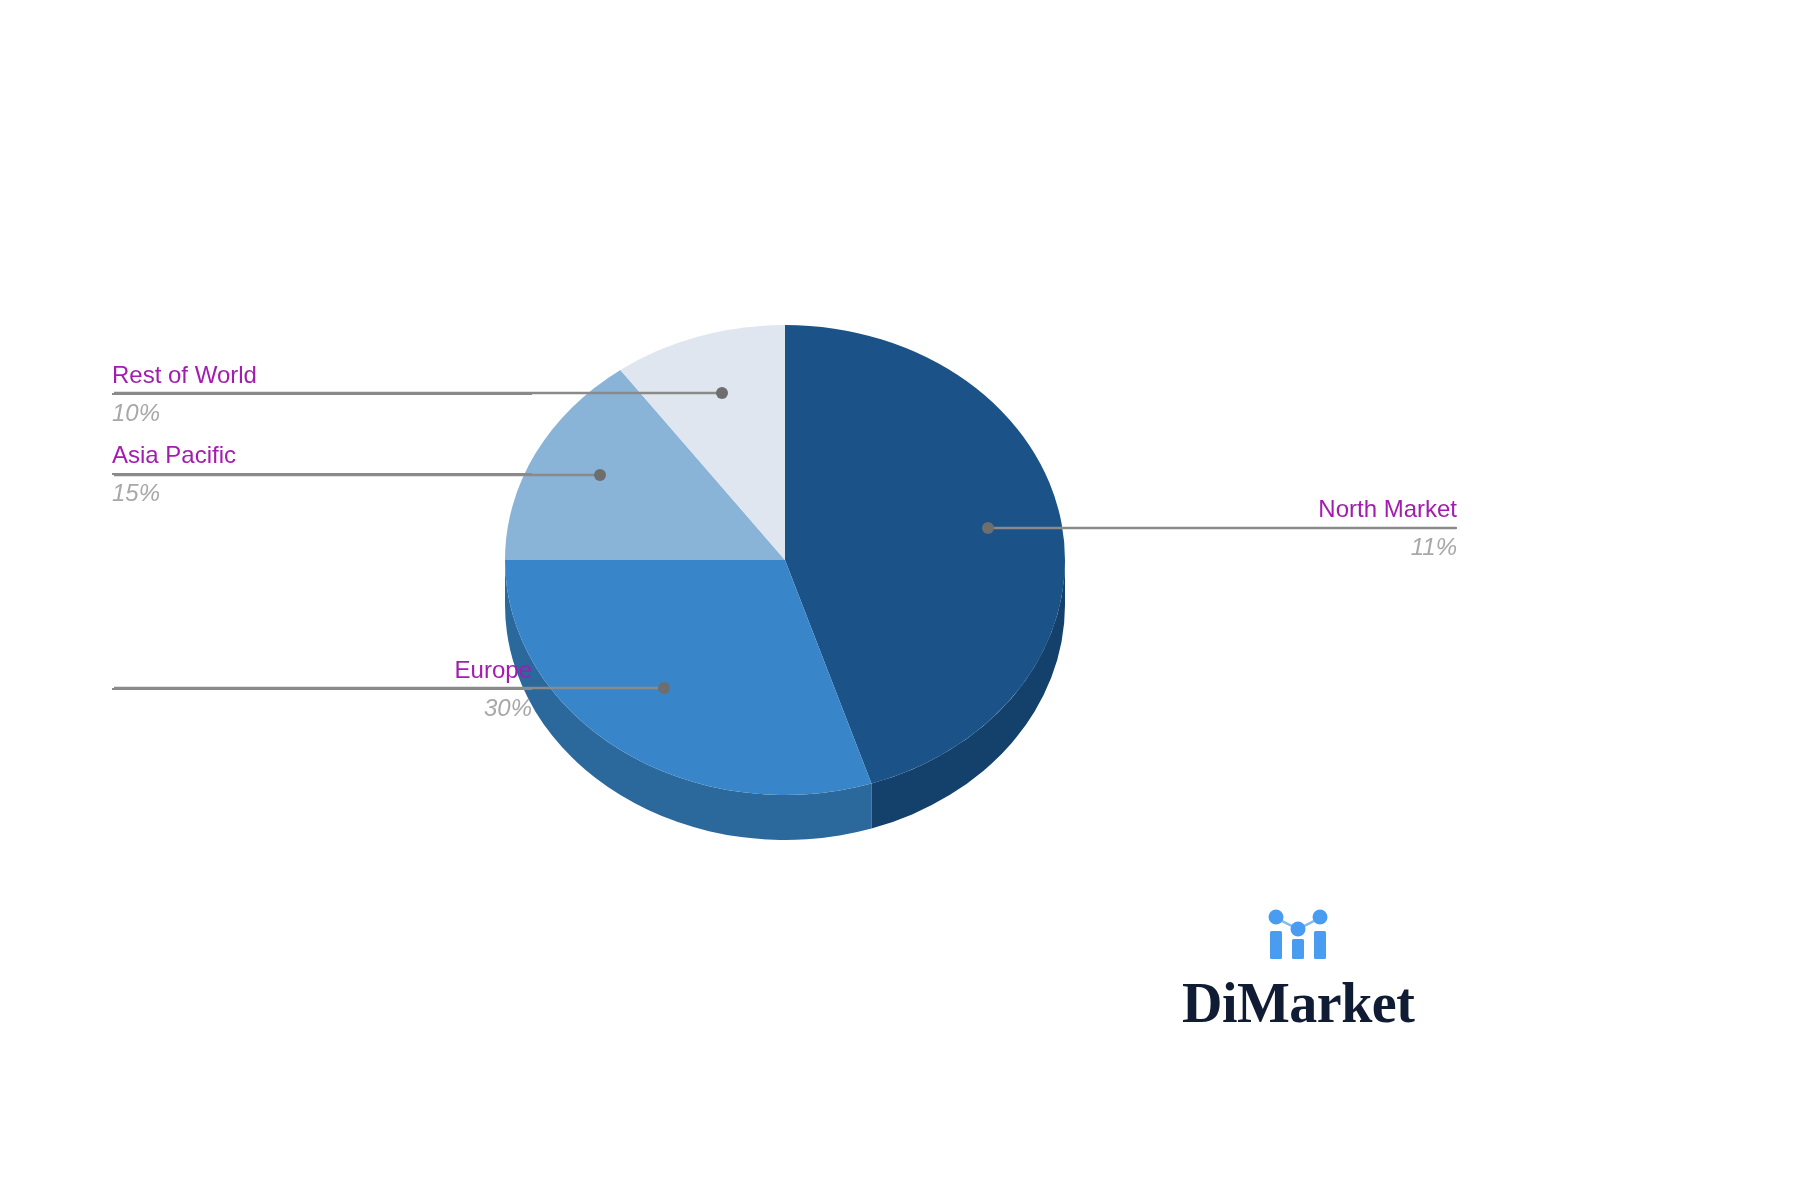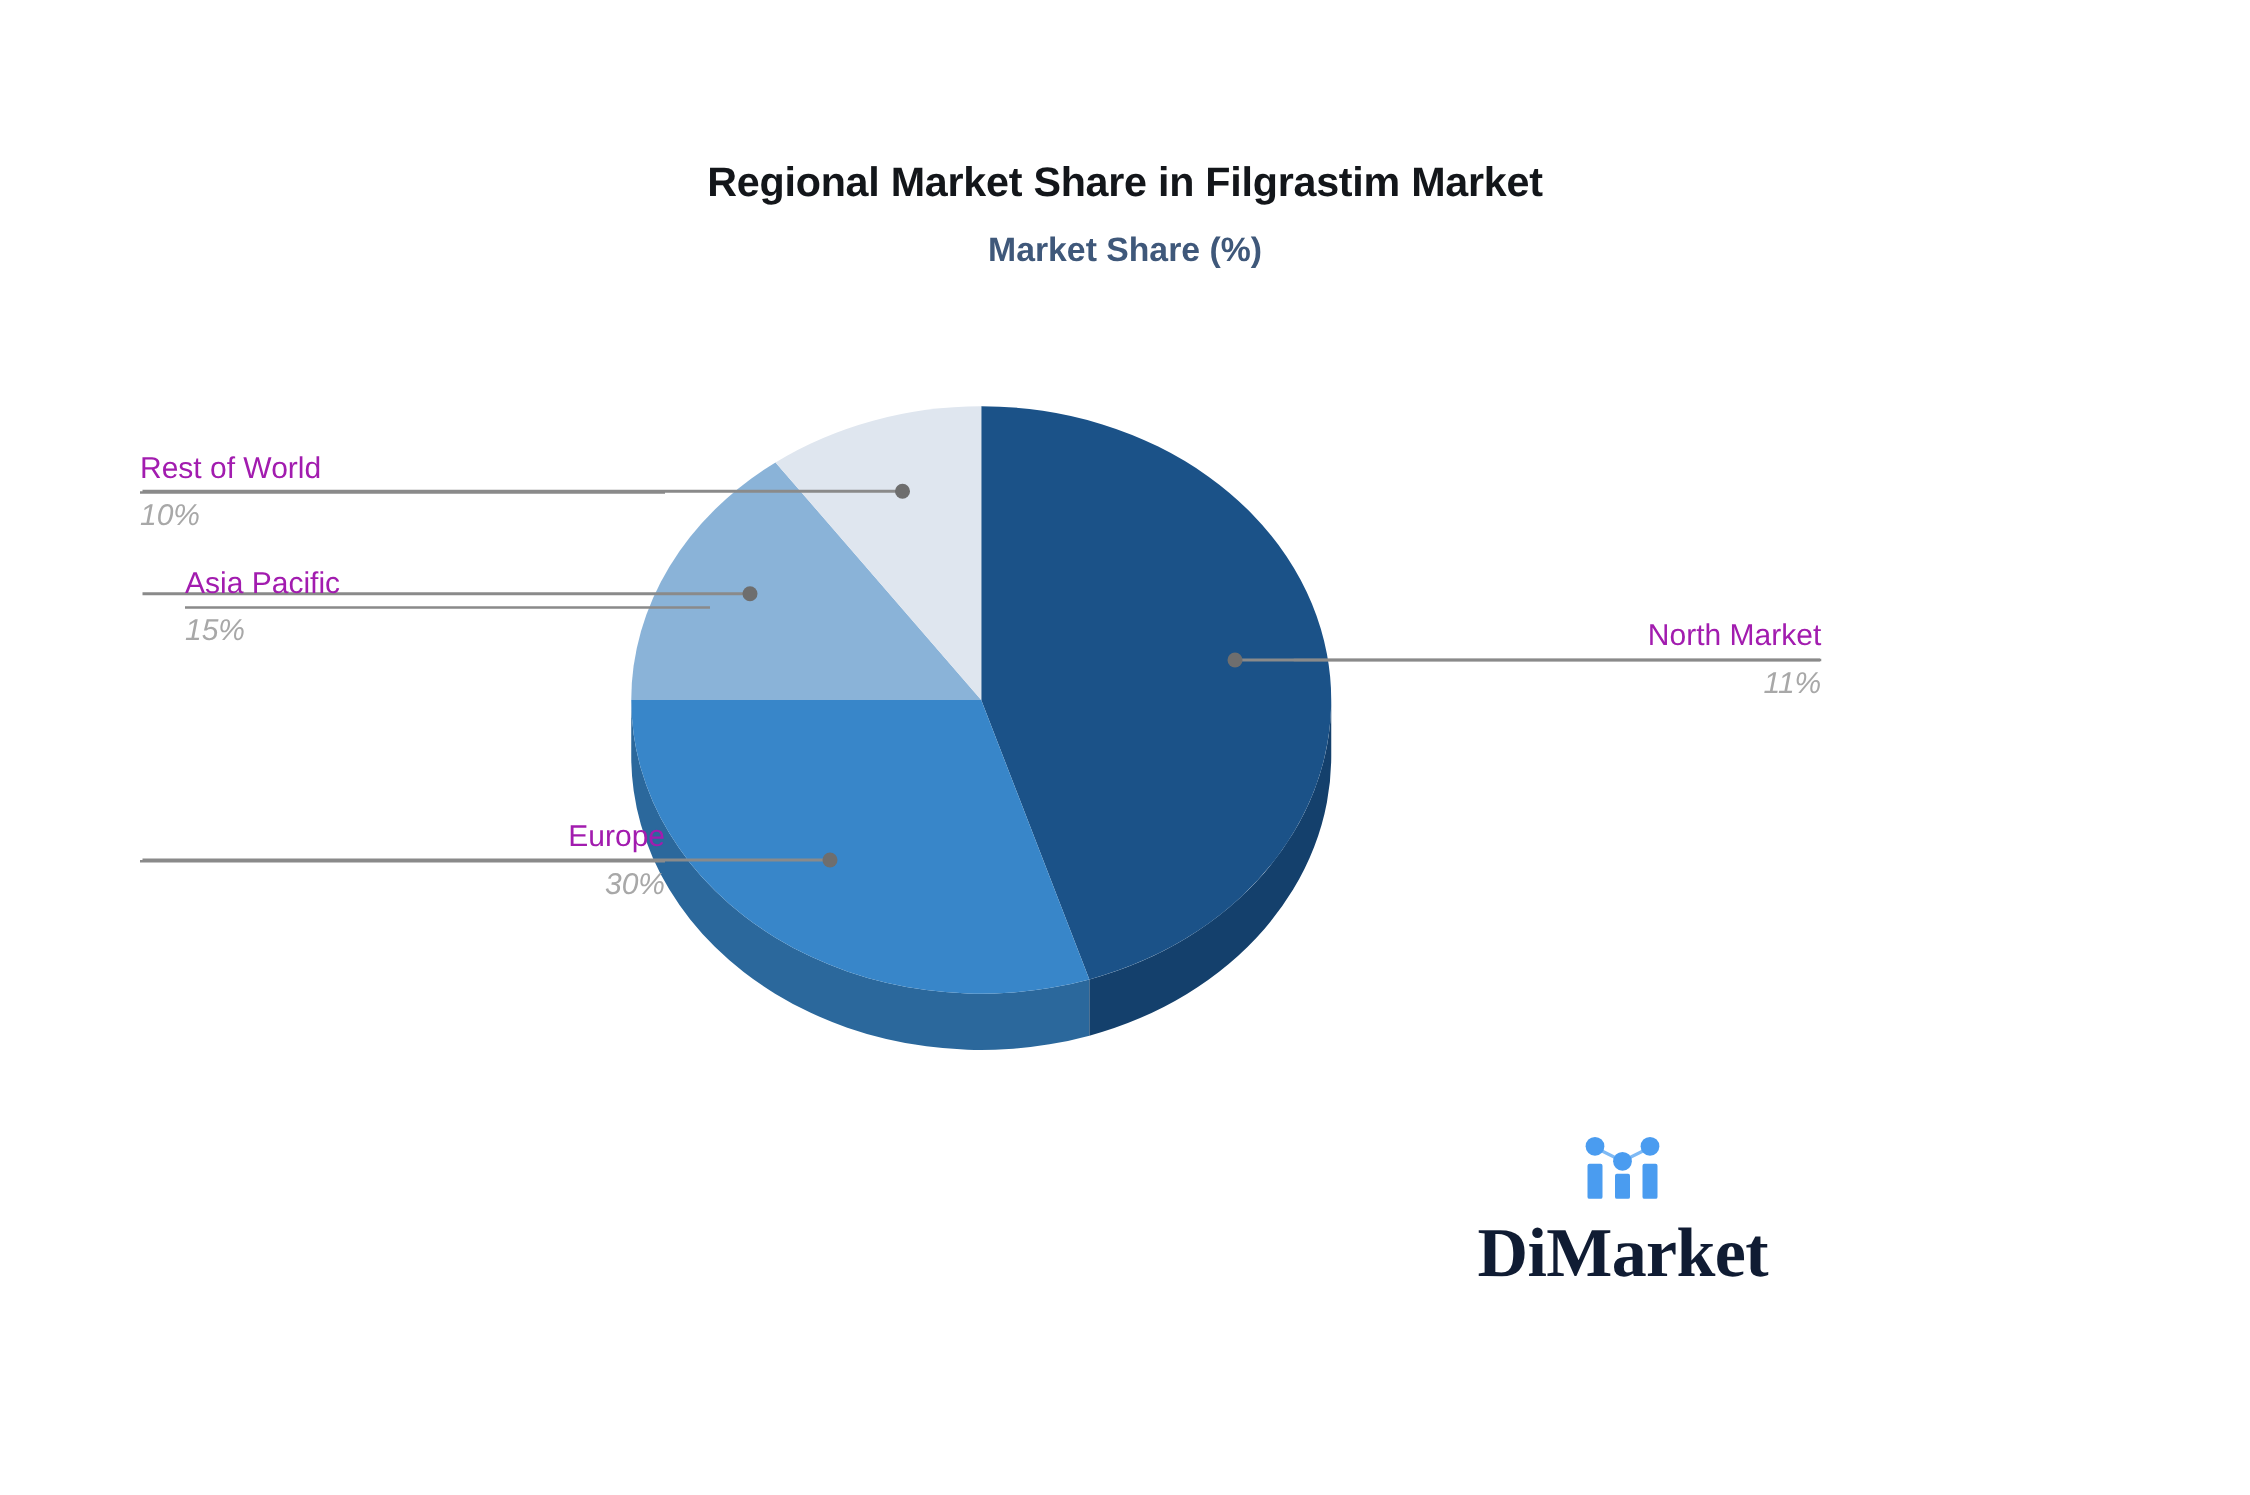--- a/index.html
+++ b/index.html
@@ -82,21 +82,21 @@
   .callout .cval {
     font-size: 24px;
     color: #a8a8a8;
     line-height: 1.25;
     white-space: nowrap;
     font-style: italic;
   }
 
   
   #callout-row  { left: 112px;  top: 360px; }
-  #callout-apac { left: 112px;  top: 452px; margin-left: 36px; }
+  #callout-apac { left: 112px;  top: 440px; }
   #callout-eur  { left: 112px;  top: 655px; text-align: right; }
   #callout-na   { left: 1035px; top: 494px; width: 422px; }
 
   
   #logo {
     position: absolute;
     left: 1182px;
     top: 905px;
     display: flex;
     align-items: center;
@@ -111,24 +111,20 @@
     color: #101c33;
     letter-spacing: -0.5px;
     line-height: 1;
   }
 </style>
 </head>
 <body>
 
 <div id="canvas">
 
-  <div class="title-block">
-    <div class="chart-title">Regional Market Share in Filgrastim Market</div>
-    <div class="chart-subtitle">Market Share (%)</div>
-  </div>
 
   <svg id="pie-layer" viewBox="0 0 1800 1196">
 
     <path fill="#2b689c" d="M 871.5 783.5 A 280 235 0 0 1 505.0 560.0 L 505.0 605.0 A 280 235 0 0 0 871.5 828.5 Z"></path>
 
     <path fill="#14406c" d="M 1065.0 560.0 A 280 235 0 0 1 871.5 783.5 L 871.5 828.5 A 280 235 0 0 0 1065.0 605.0 Z"></path>
 
     <path fill="#1b5288" d="M 785 560 L 785.0 325.0 A 280 235 0 0 1 871.5 783.5 Z"></path>
 
     <path fill="#3886c9" d="M 785 560 L 871.5 783.5 A 280 235 0 0 1 505.0 560.0 Z"></path>

